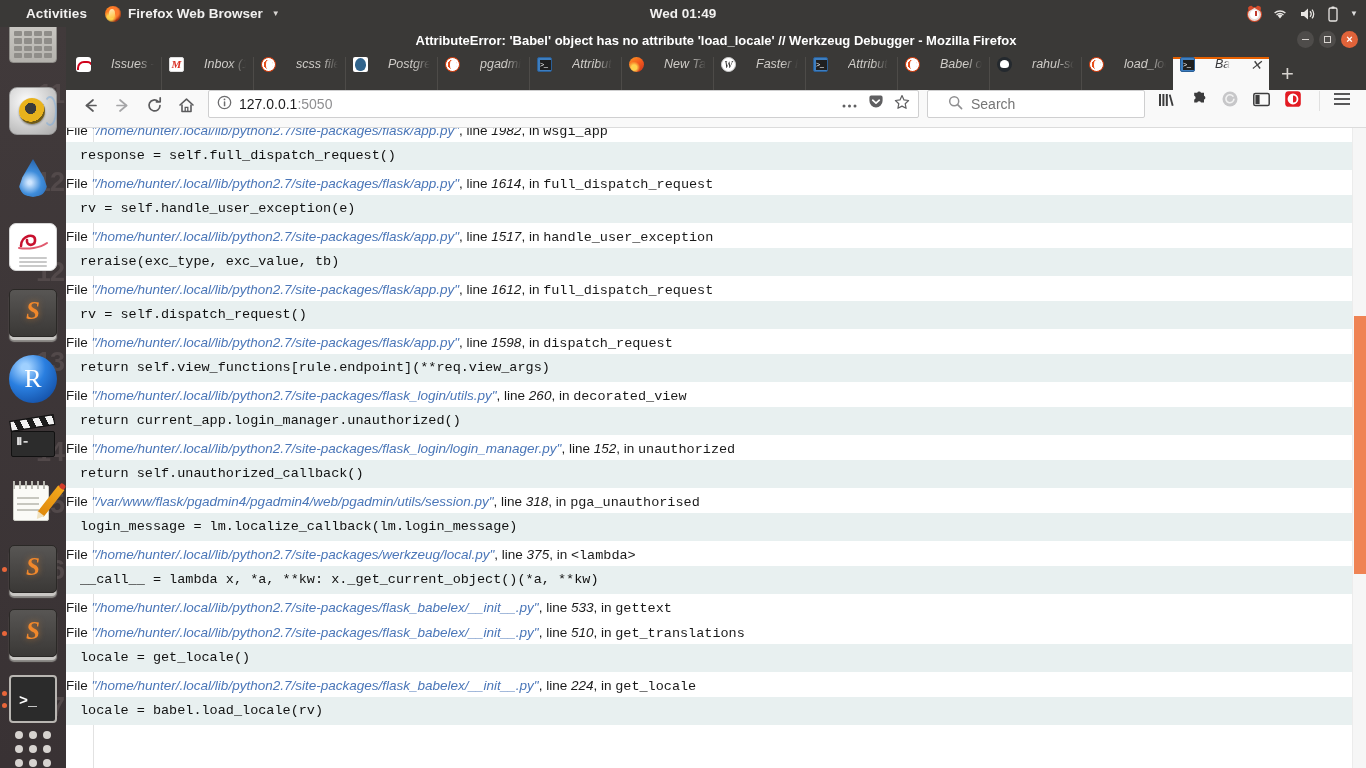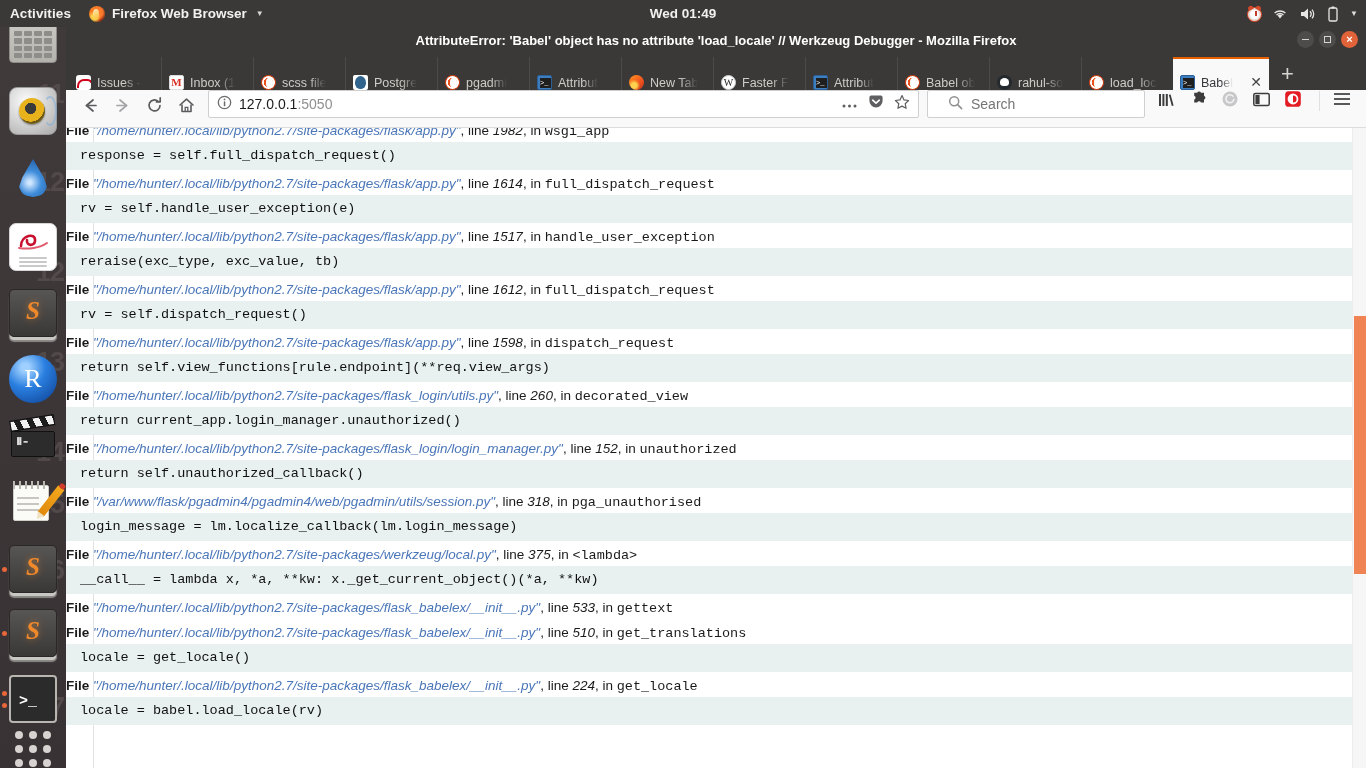--- a/index.html
+++ b/index.html
@@ -11,21 +11,21 @@
   }
 
   
   #topbar{
     position:absolute; top:0; left:0; width:1366px; height:27px;
     background:#3a3937;
     display:flex; align-items:center;
     color:#f2f1f0; font-size:13.5px; font-weight:bold;
     z-index:50;
   }
-  #topbar .activities{ padding:0 12px 0 10px; letter-spacing:.1px;}
+  #topbar .activities{ padding:0 12px 0 26px; letter-spacing:.1px;}
   #topbar .appmenu{ display:flex; align-items:center; gap:7px; padding:0 6px;}
   #topbar .caret{ font-size:8px; color:#d8d5d2; margin-left:2px;}
   #topbar .clock{
     position:absolute; left:0; right:0; text-align:center; pointer-events:none;
   }
   #topbar .tray{
     position:absolute; right:8px; display:flex; align-items:center; gap:11px;
   }
   .ff-logo{
     width:16px;height:16px;border-radius:50%;
@@ -80,26 +80,26 @@
   .wbtn .sq{ width:7px;height:7px;border:1.5px solid #d7d3cf;}
 
   
   #tabstrip{
     height:37px; background:#3a3937;
     display:flex; align-items:flex-end; padding-left:3px;
     position:relative;
   }
   .tab{
     height:33px; width:92px; flex:none;
-    display:flex; align-items:flex-end; gap:6px;
+    display:flex; align-items:flex-start; gap:20px;
     padding:0 7px;
     color:#cfccc8; font-size:12.5px;
     position:relative;
     border-left:1px solid #4d4b48;
-    overflow:hidden; white-space:nowrap;
+    overflow:hidden; white-space:nowrap;font-style:italic;
   }
   .tab:first-child{ border-left:none; }
   .tab .tlabel{
     overflow:hidden;
     -webkit-mask-image:linear-gradient(90deg,#000 62%,transparent 100%);
             mask-image:linear-gradient(90deg,#000 62%,transparent 100%);
   }
   .tab.active{
     background:#f9f9f9; color:#37373a; width:96px;
     border-left:none; border-radius:0;
@@ -211,21 +211,21 @@
     padding:0 0 0 0;
   }
   #leftrule{
     position:absolute; left:27px; top:0; bottom:0; width:1px; background:#e2e2e2;
   }
   .tbframe{ padding-left:55px; padding-right:46px; }
   .tbline{
     font-size:13.5px; color:#1a1a1a; padding:6px 0 3px 0;
     white-space:nowrap; overflow:hidden;
   }
-  .tbline .kw{ font-weight:bold; }
+  .tbline .kw{ font-weight:normal; }
   .tbline .fn-path{ color:#4a76b8; font-style:italic; }
   .tbline .lineno{ font-style:italic; }
   .tbline .func{
     font-family:"Liberation Mono","DejaVu Sans Mono",monospace; font-size:13.5px;
   }
   .tbsrc{
     background:#e8f0f0; padding:6px 10px 7px 14px;
     font-family:"Liberation Mono","DejaVu Sans Mono",monospace;
     font-size:13.5px; color:#111; white-space:pre;
     overflow:hidden;

